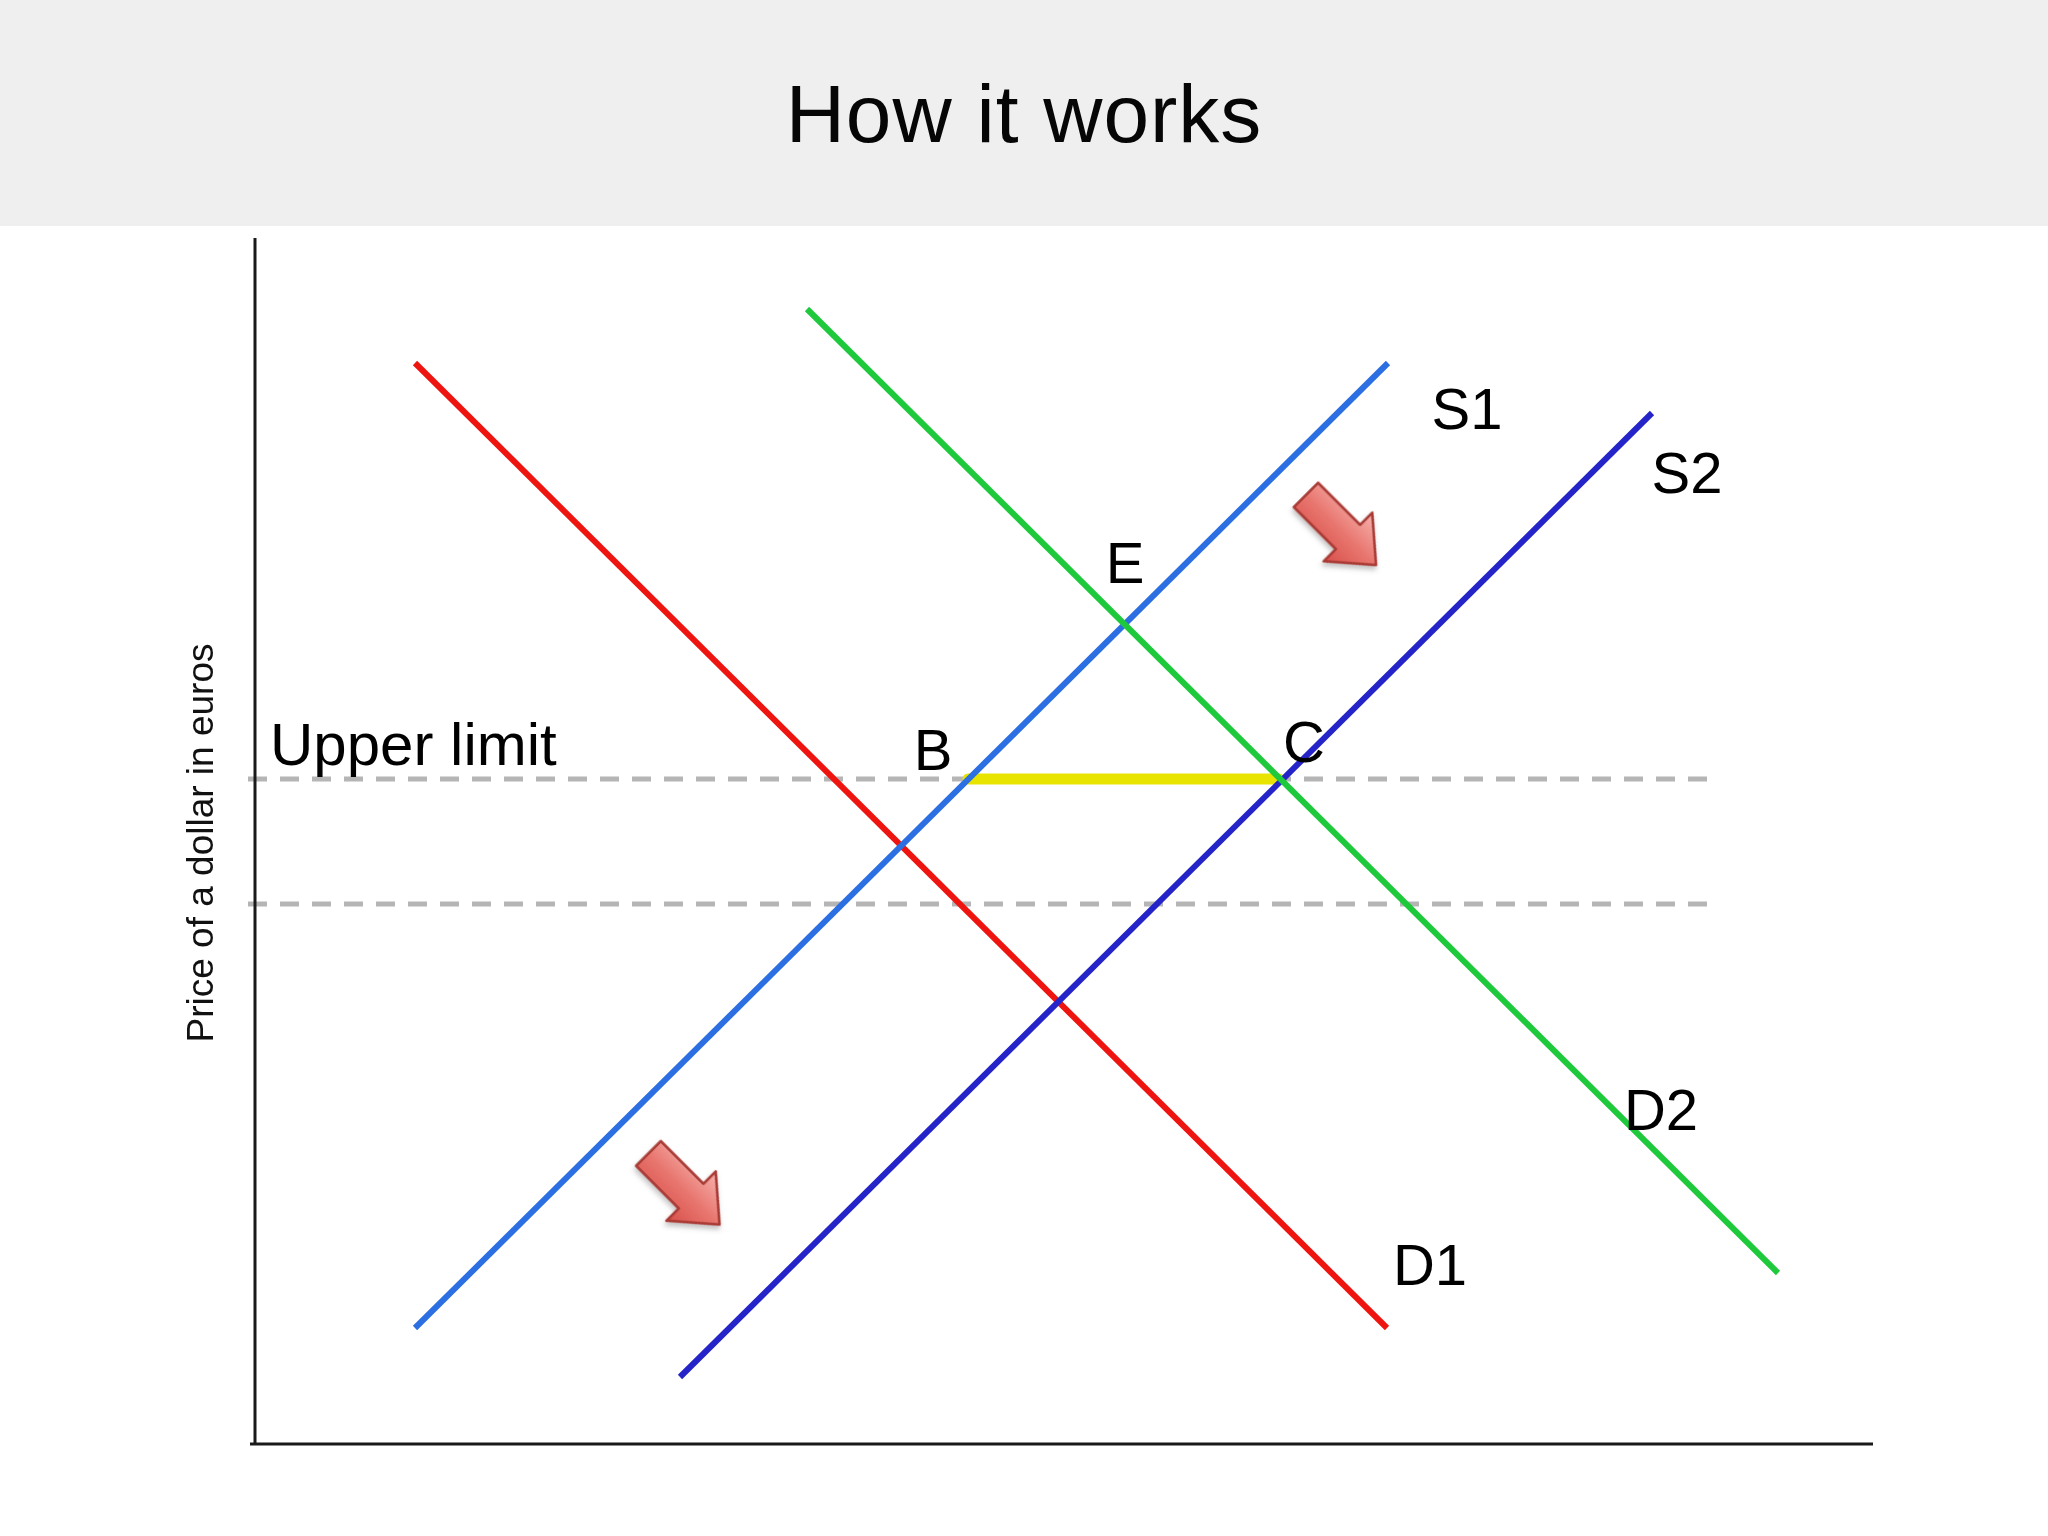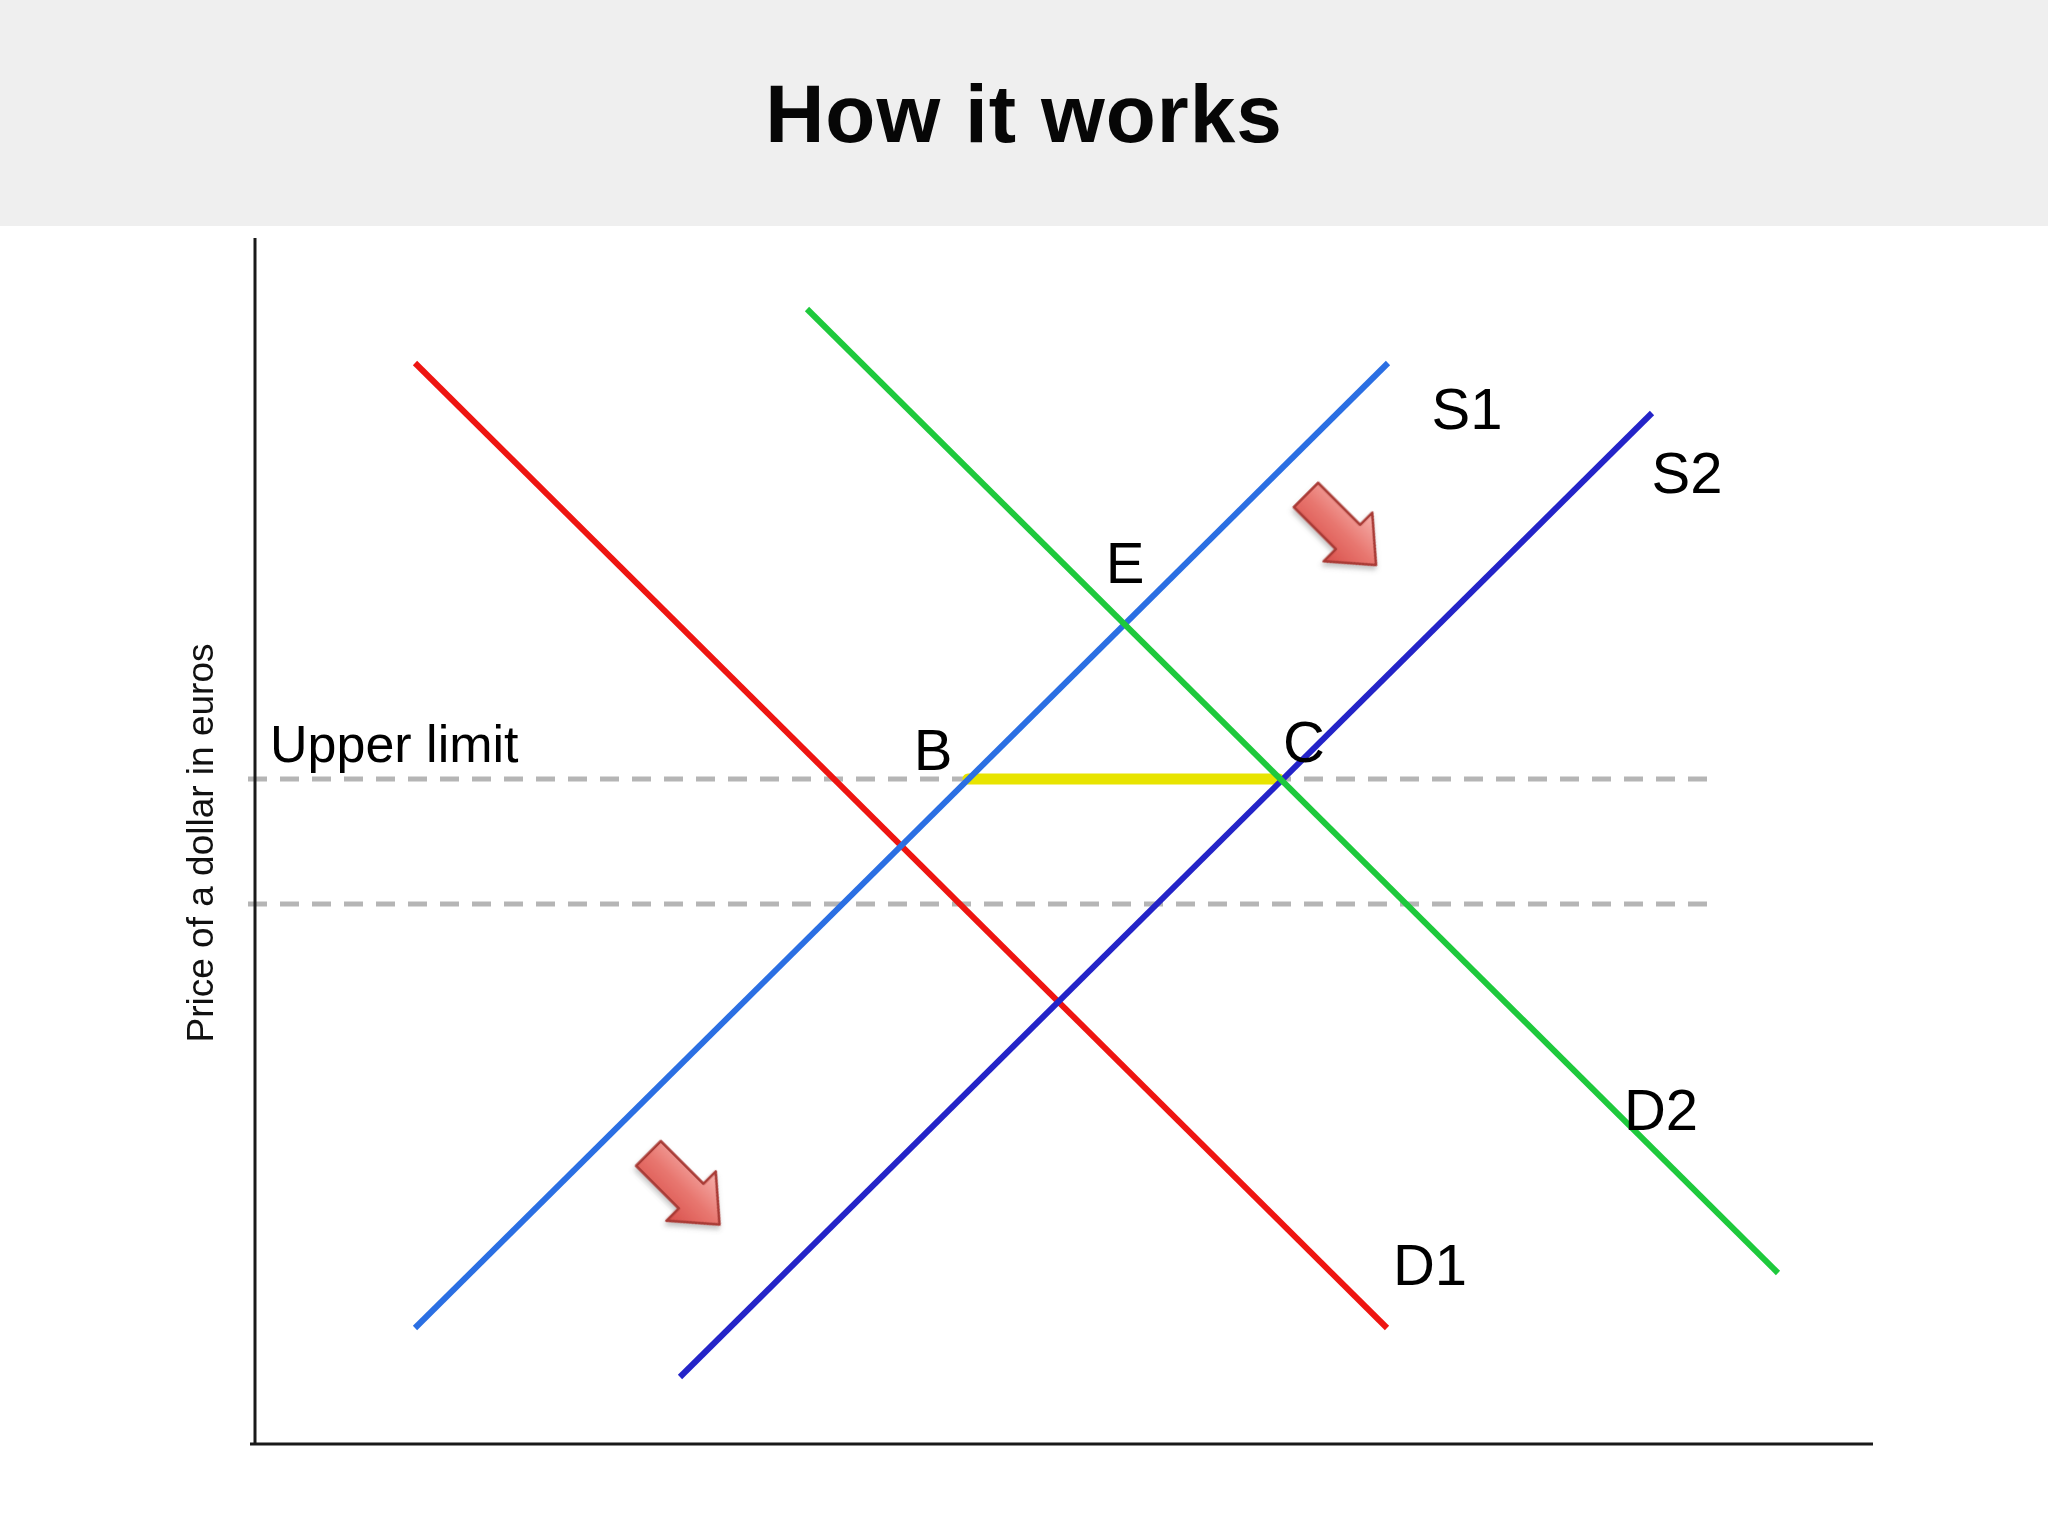--- a/index.html
+++ b/index.html
@@ -1,24 +1,24 @@
 <!DOCTYPE html>
 <html><head>
 <meta charset="utf-8">
 <style>
   html,body{margin:0;padding:0;background:#ffffff;}
   #slide{position:relative;width:2048px;height:1536px;overflow:hidden;
          font-family:"Liberation Sans", sans-serif;background:#ffffff;}
   .band{position:absolute;left:0;top:0;width:2048px;height:226px;background:#efefef;}
   .title{position:absolute;left:1024px;top:114px;transform:translate(-50%,-50%);
-         font-size:82px;font-weight:700;color:#060606;white-space:nowrap;letter-spacing:1px;text-align:center;}
+         font-size:82px;font-weight:400;color:#060606;white-space:nowrap;letter-spacing:1px;text-align:center;}
   svg.fig{position:absolute;left:0;top:0;}
   .lbl{position:absolute;color:#000;white-space:nowrap;}
   .curve{font-size:58px;transform:translate(-50%,-50%);}
-  .limit{font-size:52px;transform:translateY(-50%);}
+  .limit{font-size:60px;transform:translateY(-50%);}
   .axis-label{font-size:37px;transform:translate(-50%,-50%);color:#111;}
   .y-rot{transform:translate(-50%,-50%) rotate(-90deg);}
   .lbl-s1{left:1443px;top:408px;margin-left:24px;}
   .lbl-s2{left:1687px;top:472px;}
   .lbl-e{left:1125px;top:562px;}
   .lbl-b{left:933px;top:749px;}
   .lbl-c{left:1304px;top:741px;}
   .lbl-d1{left:1430px;top:1264px;}
   .lbl-d2{left:1661px;top:1109px;}
   .lbl-upper{left:270px;top:744px;}

